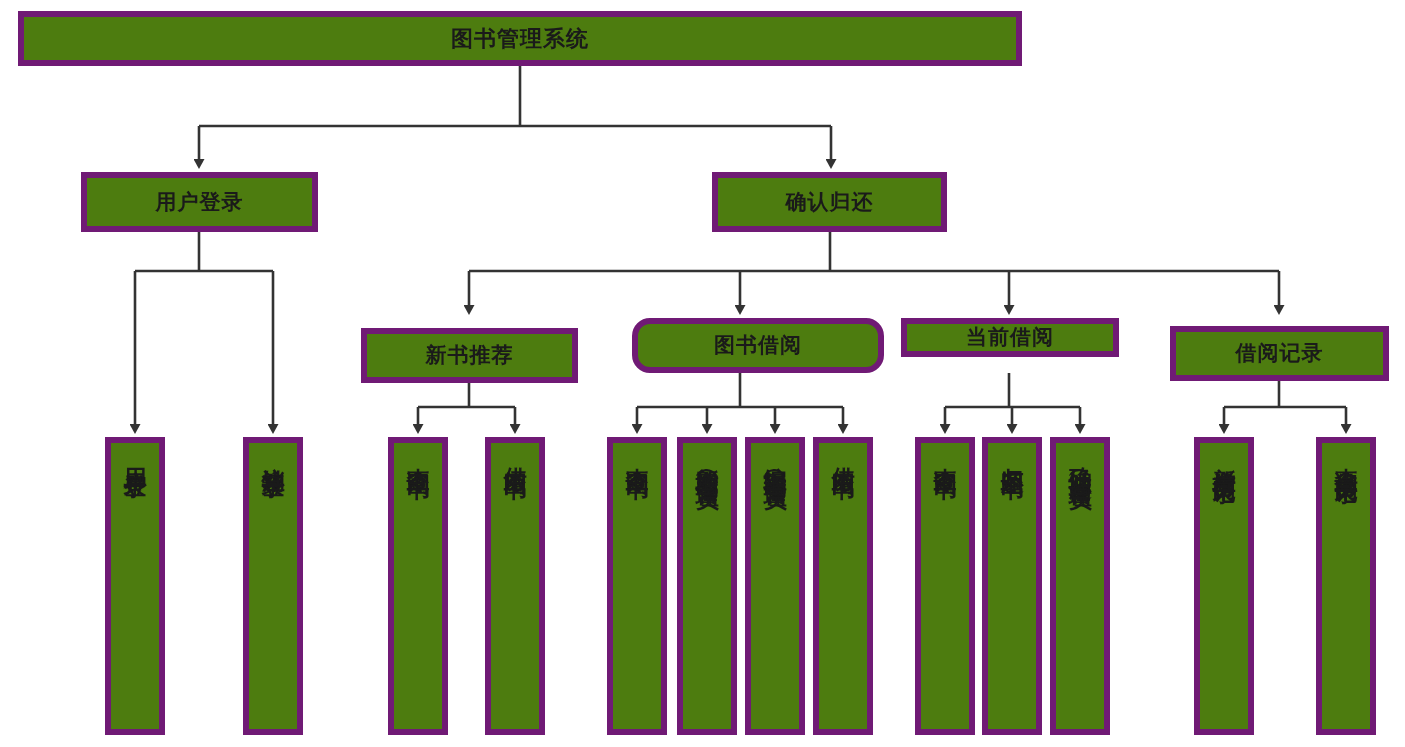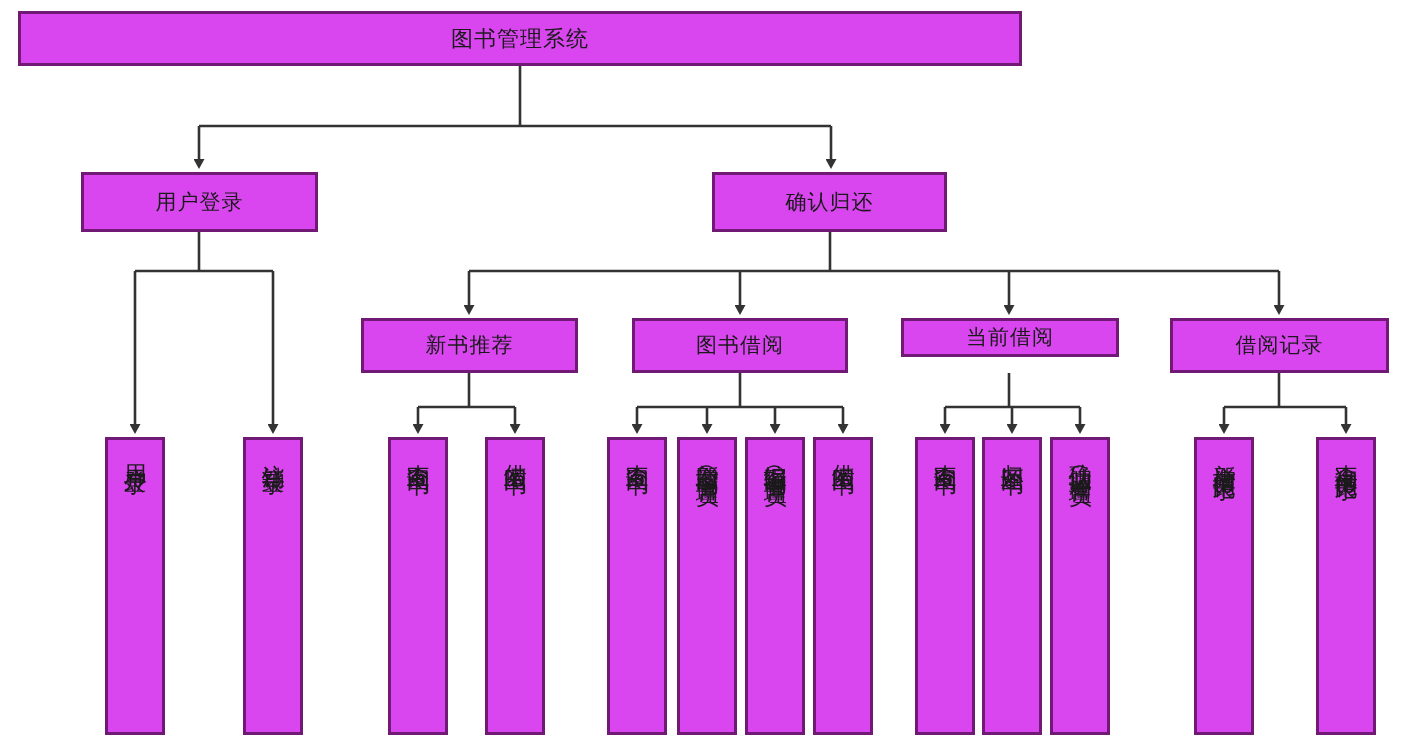--- a/index.html
+++ b/index.html
@@ -21,26 +21,27 @@
     position: absolute;
     left: 0;
     top: 0;
     width: 1405px;
     height: 747px;
     pointer-events: none;
   }
   .node {
     position: absolute;
     box-sizing: border-box;
-    border: 3px solid #701a75;
-    background: #d946ef;
+    border: 6px solid #701a75;
+    background: #4d7c0f;
     display: flex;
     align-items: center;
     justify-content: center;
     color: #1a1a1a;
+    font-weight: bold;
   }
   .node .lbl {
     display: block;
     text-align: center;
     line-height: 1.18;
   }
   .node.horiz .lbl {
     font-size: 21px;
     letter-spacing: 1px;
   }
@@ -130,30 +131,30 @@
     <span class="lbl">图书管理系统</span>
   </div>
 
   <div class="node horiz" style="left:81px; top:172px; width:237px; height:60px;">
     <span class="lbl">用户登录</span>
   </div>
   <div class="node horiz" style="left:712px; top:172px; width:235px; height:60px;">
     <span class="lbl">确认归还</span>
   </div>
 
-  <div class="node horiz" style="left:361px; top:318px; width:217px; height:55px;">
+  <div class="node horiz" style="left:361px; top:328px; width:217px; height:55px;">
     <span class="lbl">新书推荐</span>
   </div>
-  <div class="node horiz" style="left:632px; top:318px; width:216px; height:55px;">
+  <div class="node horiz" style="left:632px; top:318px; width:252px; height:55px;border-radius:18px;">
     <span class="lbl">图书借阅</span>
   </div>
   <div class="node horiz" style="left:901px; top:318px; width:218px; height:39px;">
     <span class="lbl">当前借阅</span>
   </div>
-  <div class="node horiz" style="left:1170px; top:318px; width:219px; height:55px;">
+  <div class="node horiz" style="left:1170px; top:326px; width:219px; height:55px;">
     <span class="lbl">借阅记录</span>
   </div>
 
   <div class="node vert" style="left:105px; top:437px; width:60px; height:298px;">
     <span class="lbl">用户登录</span>
   </div>
   <div class="node vert" style="left:243px; top:437px; width:60px; height:298px;">
     <span class="lbl">注销登录</span>
   </div>
 

